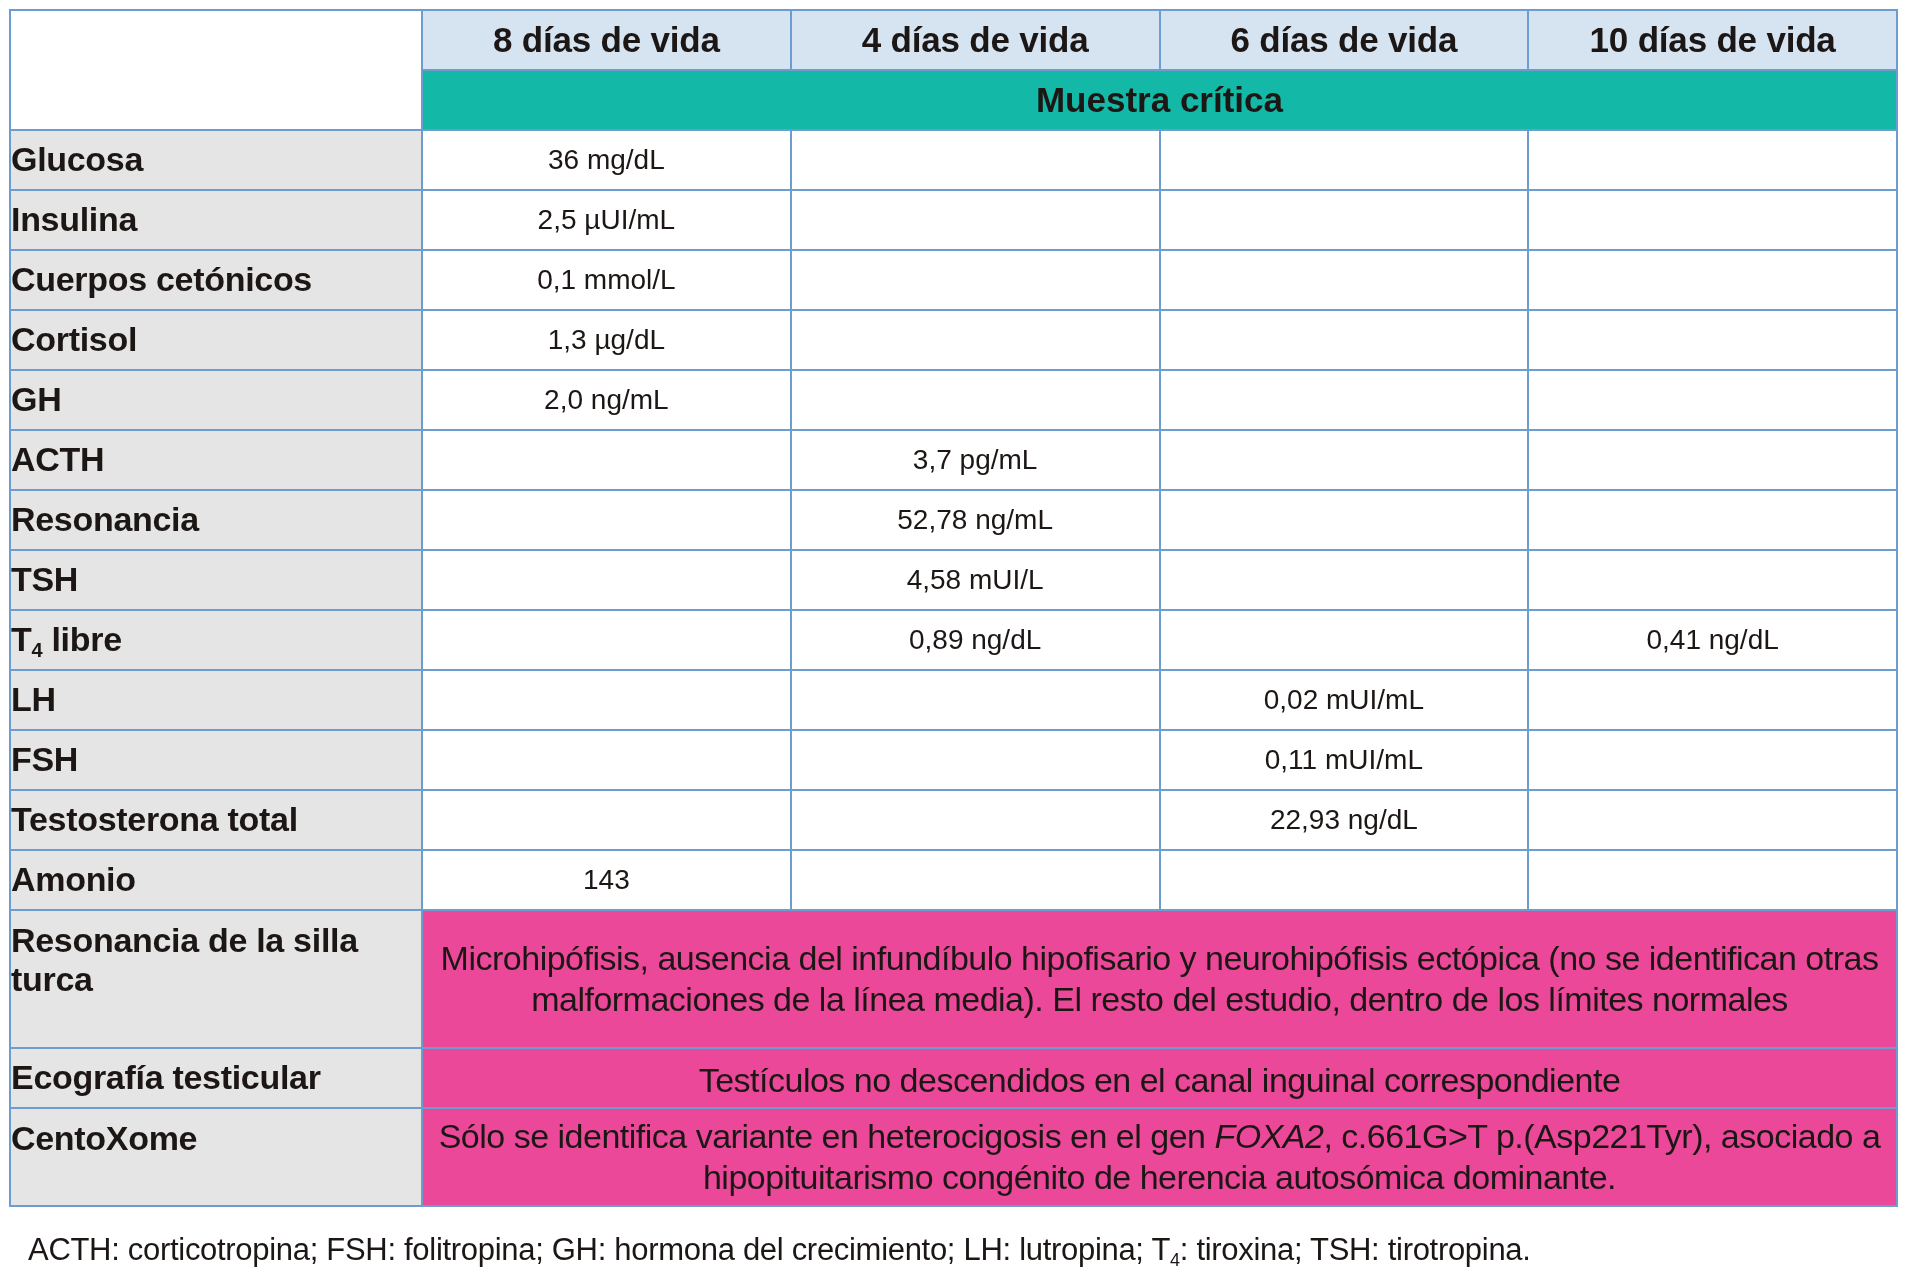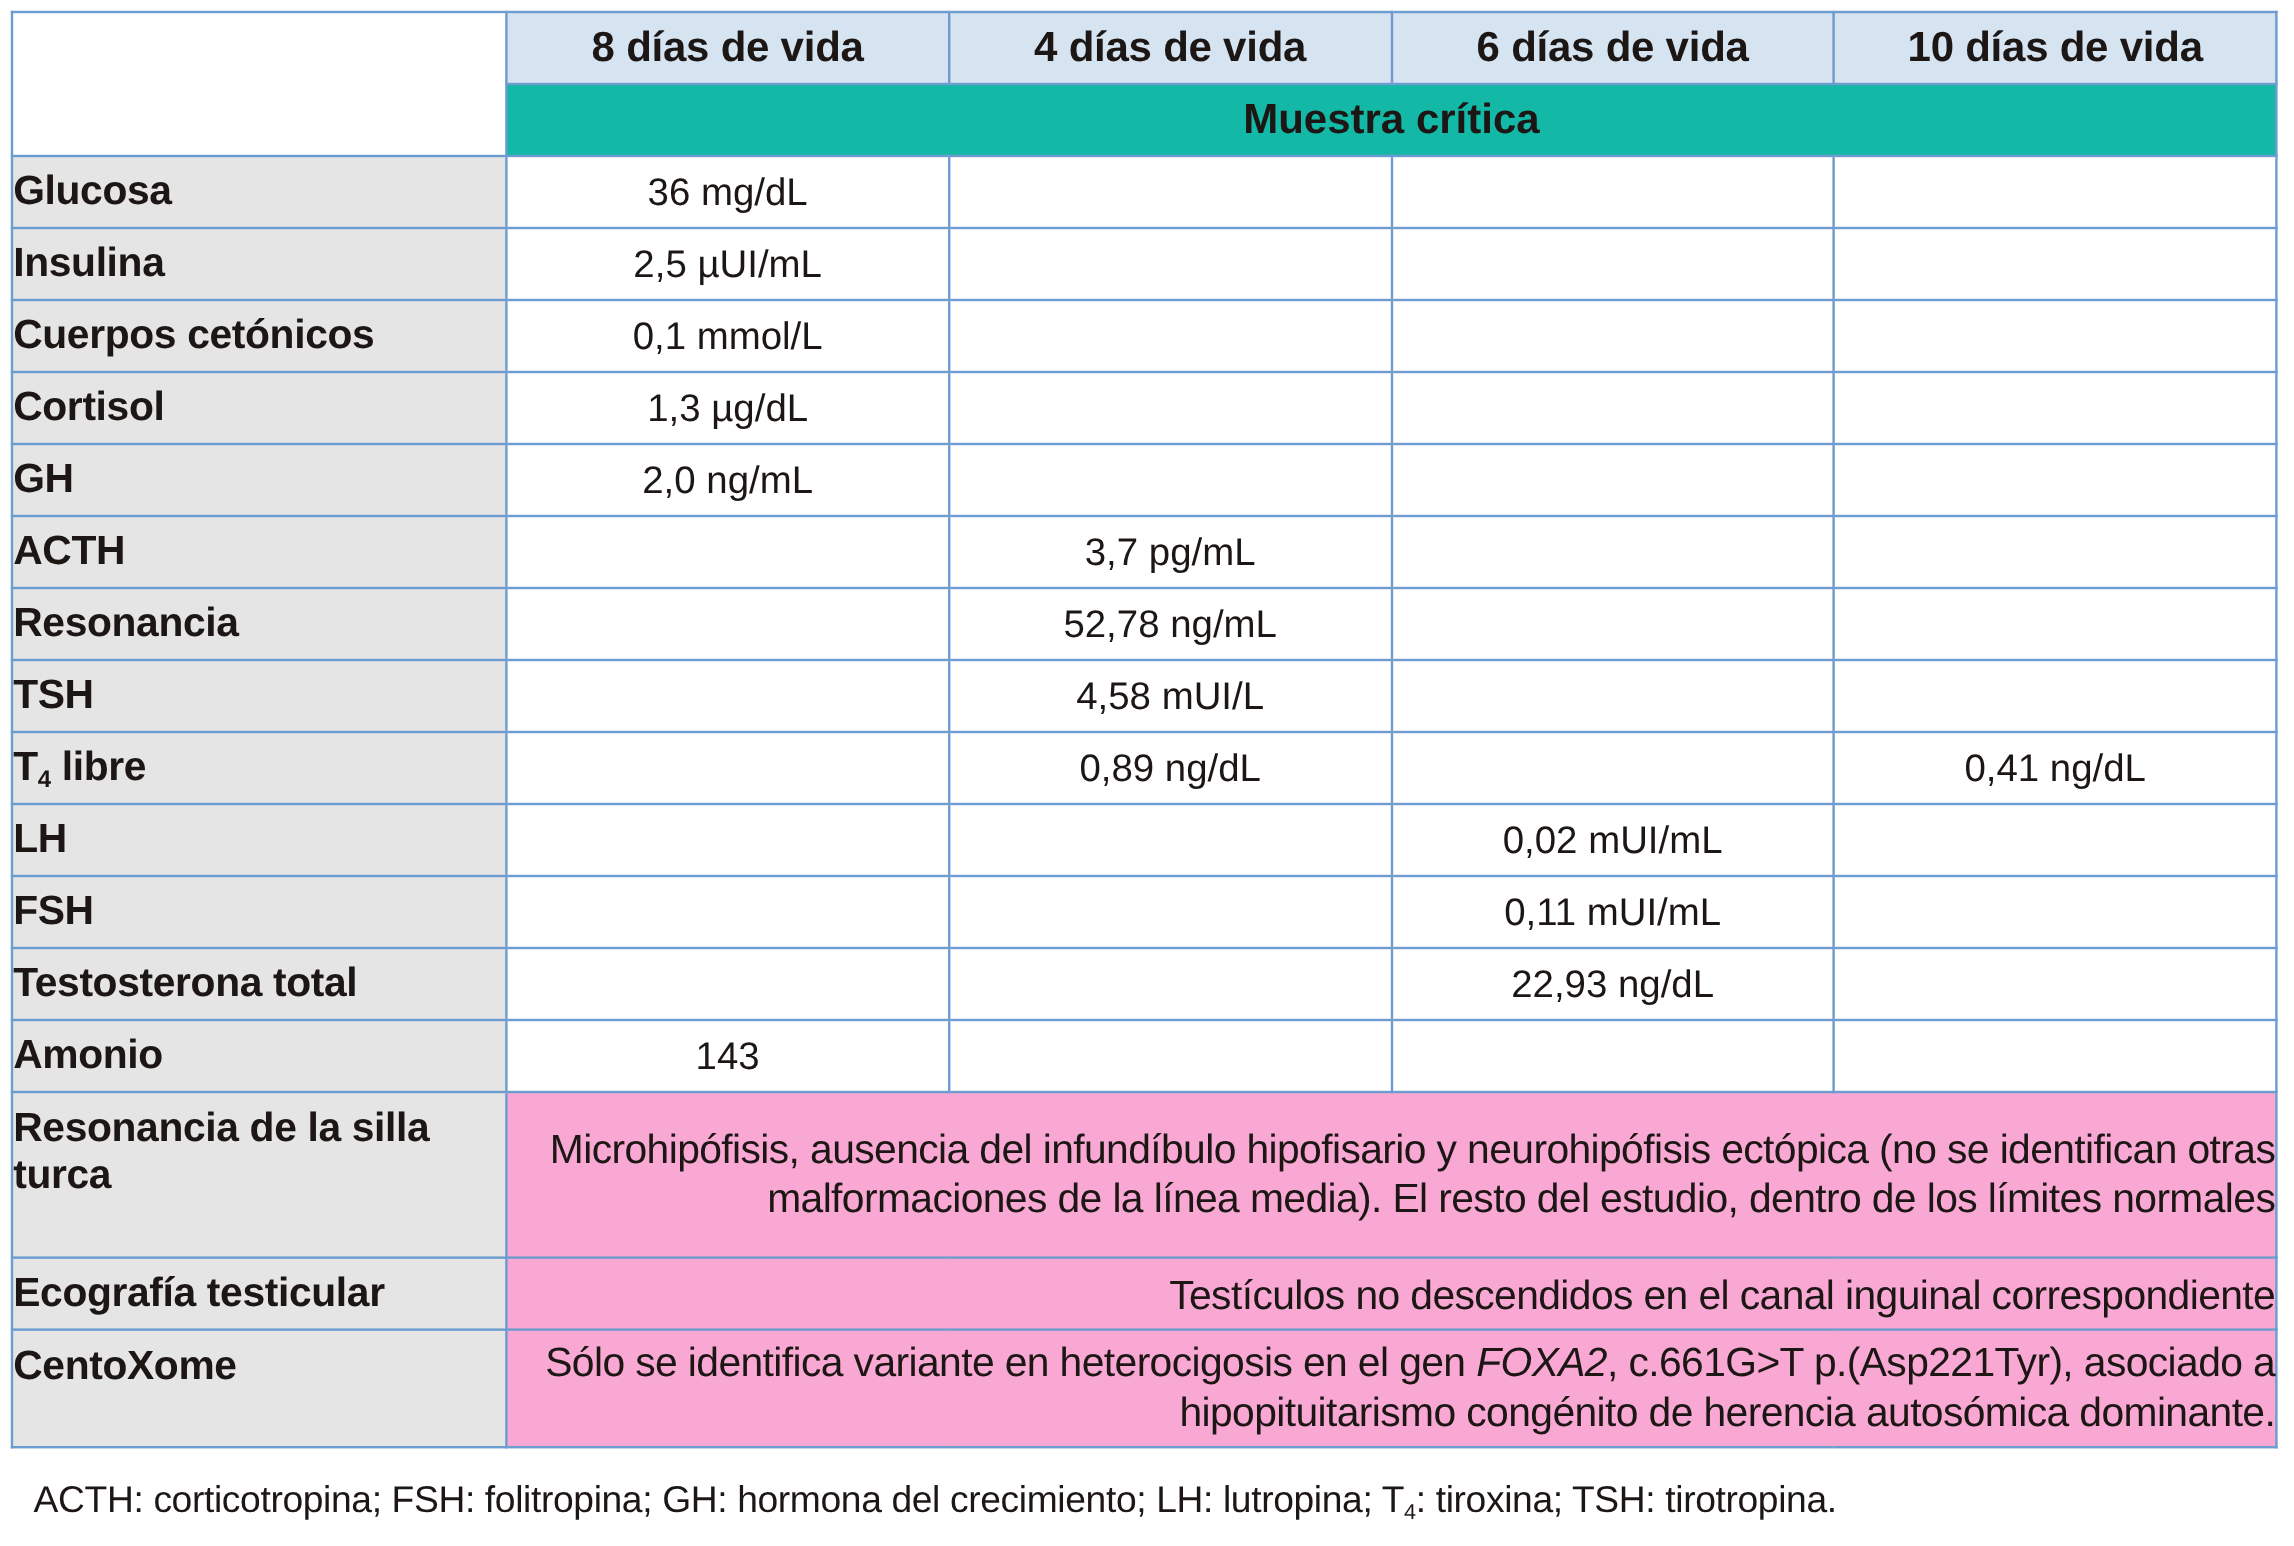--- a/index.html
+++ b/index.html
@@ -21,25 +21,25 @@
   th.blank { background: #ffffff; }
   td.sample {
     background: #14b8a6; height: 58px; text-align: center;
     font-weight: bold; font-size: 35px;
   }
   td.label {
     background: #e5e5e5; font-weight: bold; font-size: 34px;
     padding-left: 12px; height: 58px; letter-spacing: -0.3px; line-height: 1.15;
   }
   td.val {
-    background: #ffffff; text-align: center; font-size: 32px; height: 58px;
+    background: #ffffff; text-align: center; font-size: 28px; height: 58px;
   }
   td.long {
-    background: #f9a8d4; font-size: 34px; line-height: 41px;
-    padding: 8px 12px 6px 12px; text-align: right; vertical-align: top;
+    background: #ec4899; font-size: 34px; line-height: 41px;
+    padding: 8px 12px 6px 12px; text-align: center; vertical-align: top;
     letter-spacing: -0.5px;
   }
   td.label.top { vertical-align: top; padding-top: 10px; }
   sub { font-size: 20px; vertical-align: -6px; line-height: 0; }
   .footnote {
     position: absolute; left: 8px; top: 1232px; font-size: 31px;
     letter-spacing: -0.3px; white-space: nowrap; margin-left: 20px;
   }
   .footnote sub { font-size: 18px; vertical-align: -6px; }
 </style>

